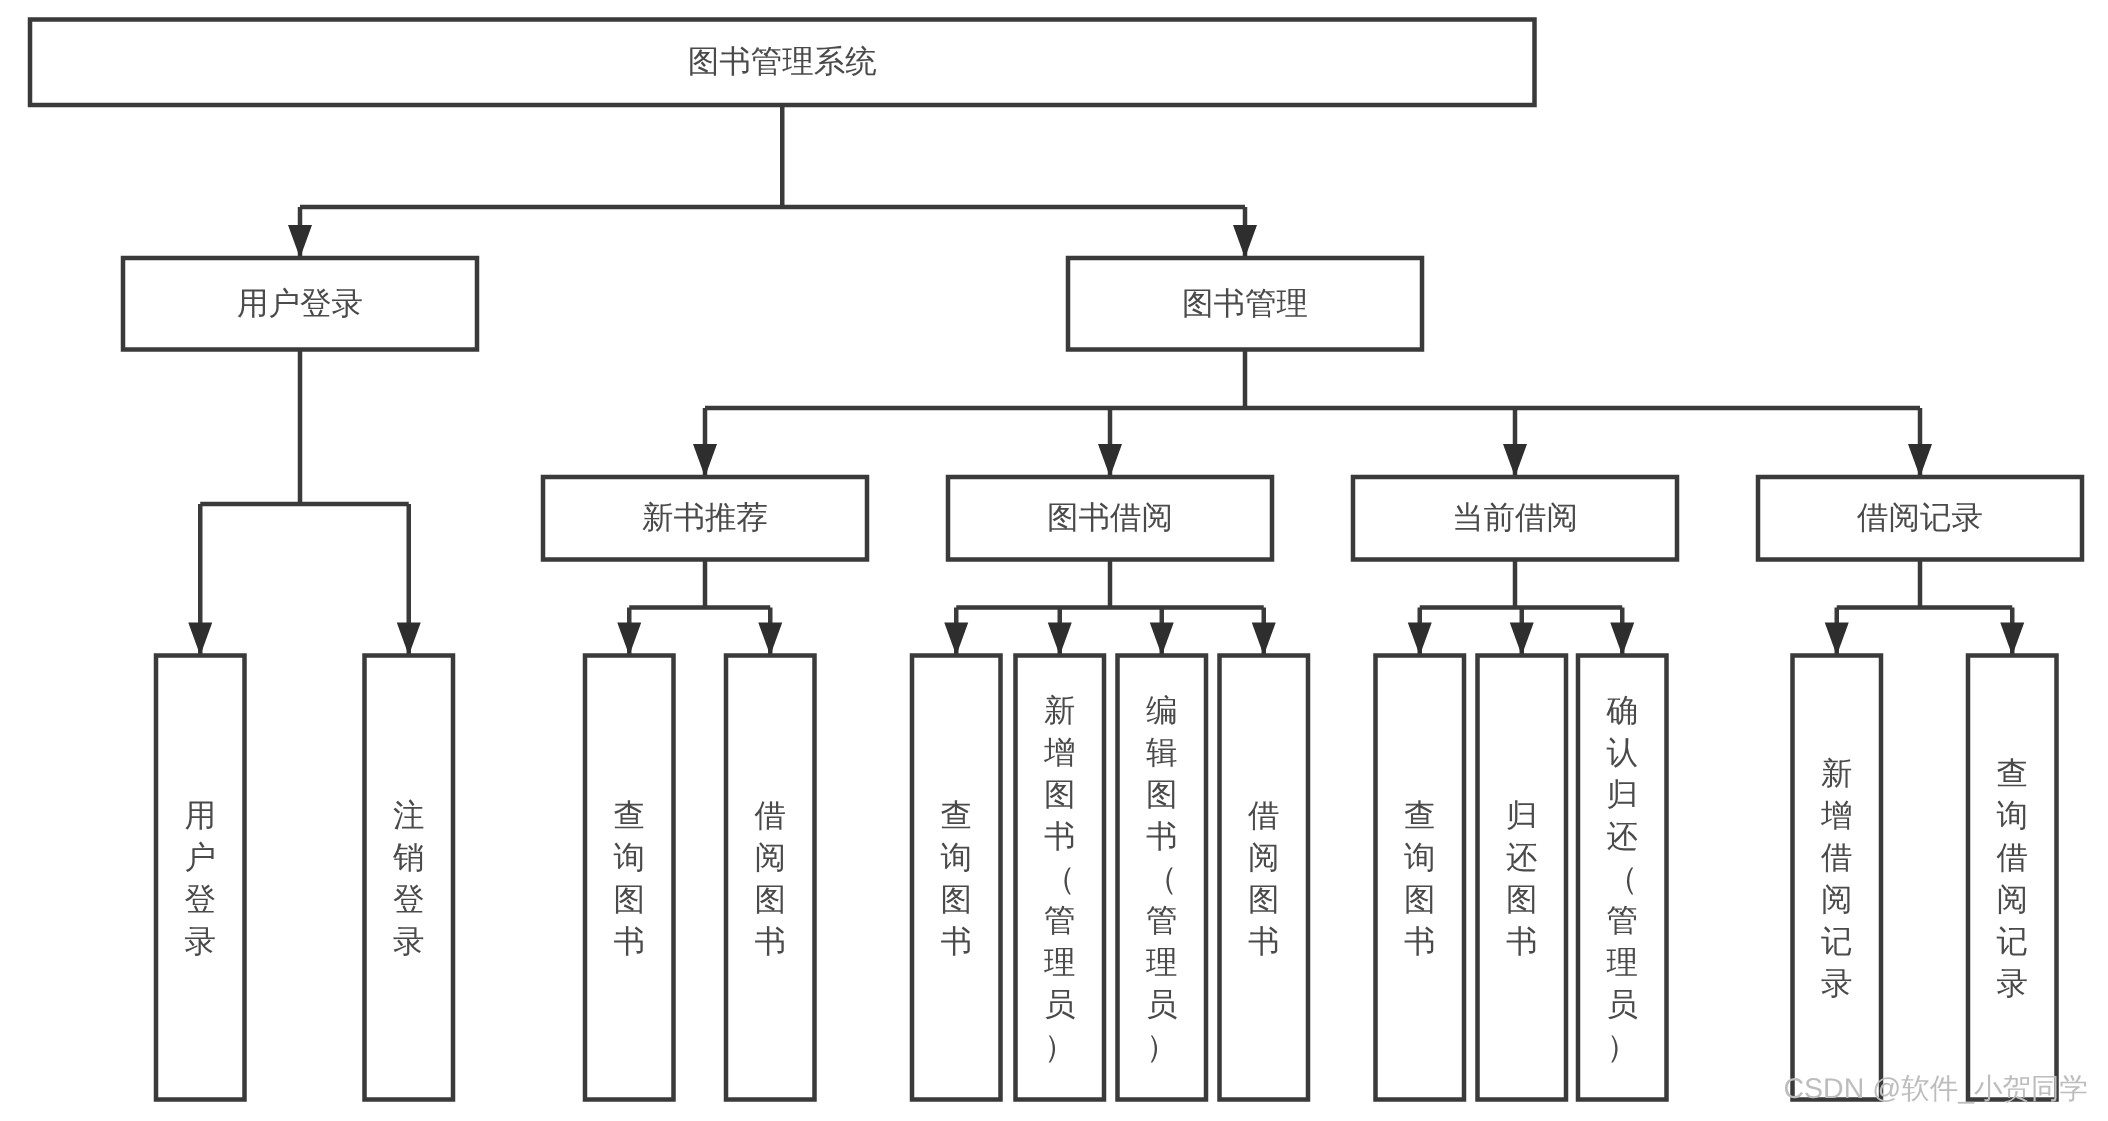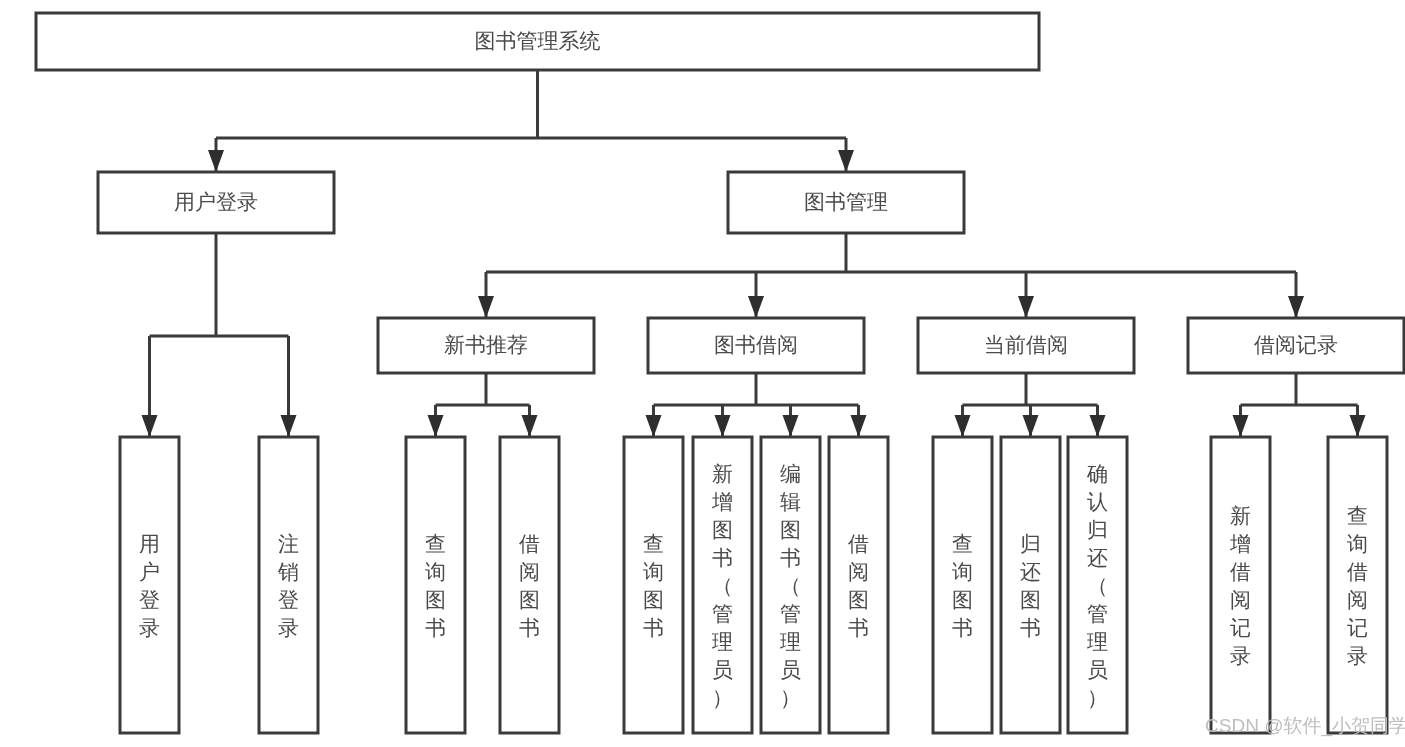--- a/index.html
+++ b/index.html
@@ -9,21 +9,21 @@
   }
   body {
     width: 1405px;
     height: 747px;
     font-family: "Liberation Sans", "DejaVu Sans", sans-serif;
     overflow: hidden;
     position: relative;
   }
   #diagram-root {
     position: absolute;
-    left: 16px;
+    left: 0;
     top: 0;
     width: 1265px;
     height: 747px;
   }
   svg.tree-canvas {
     display: block;
     width: 1405px;
     height: 747px;
   }
   .node-box {

